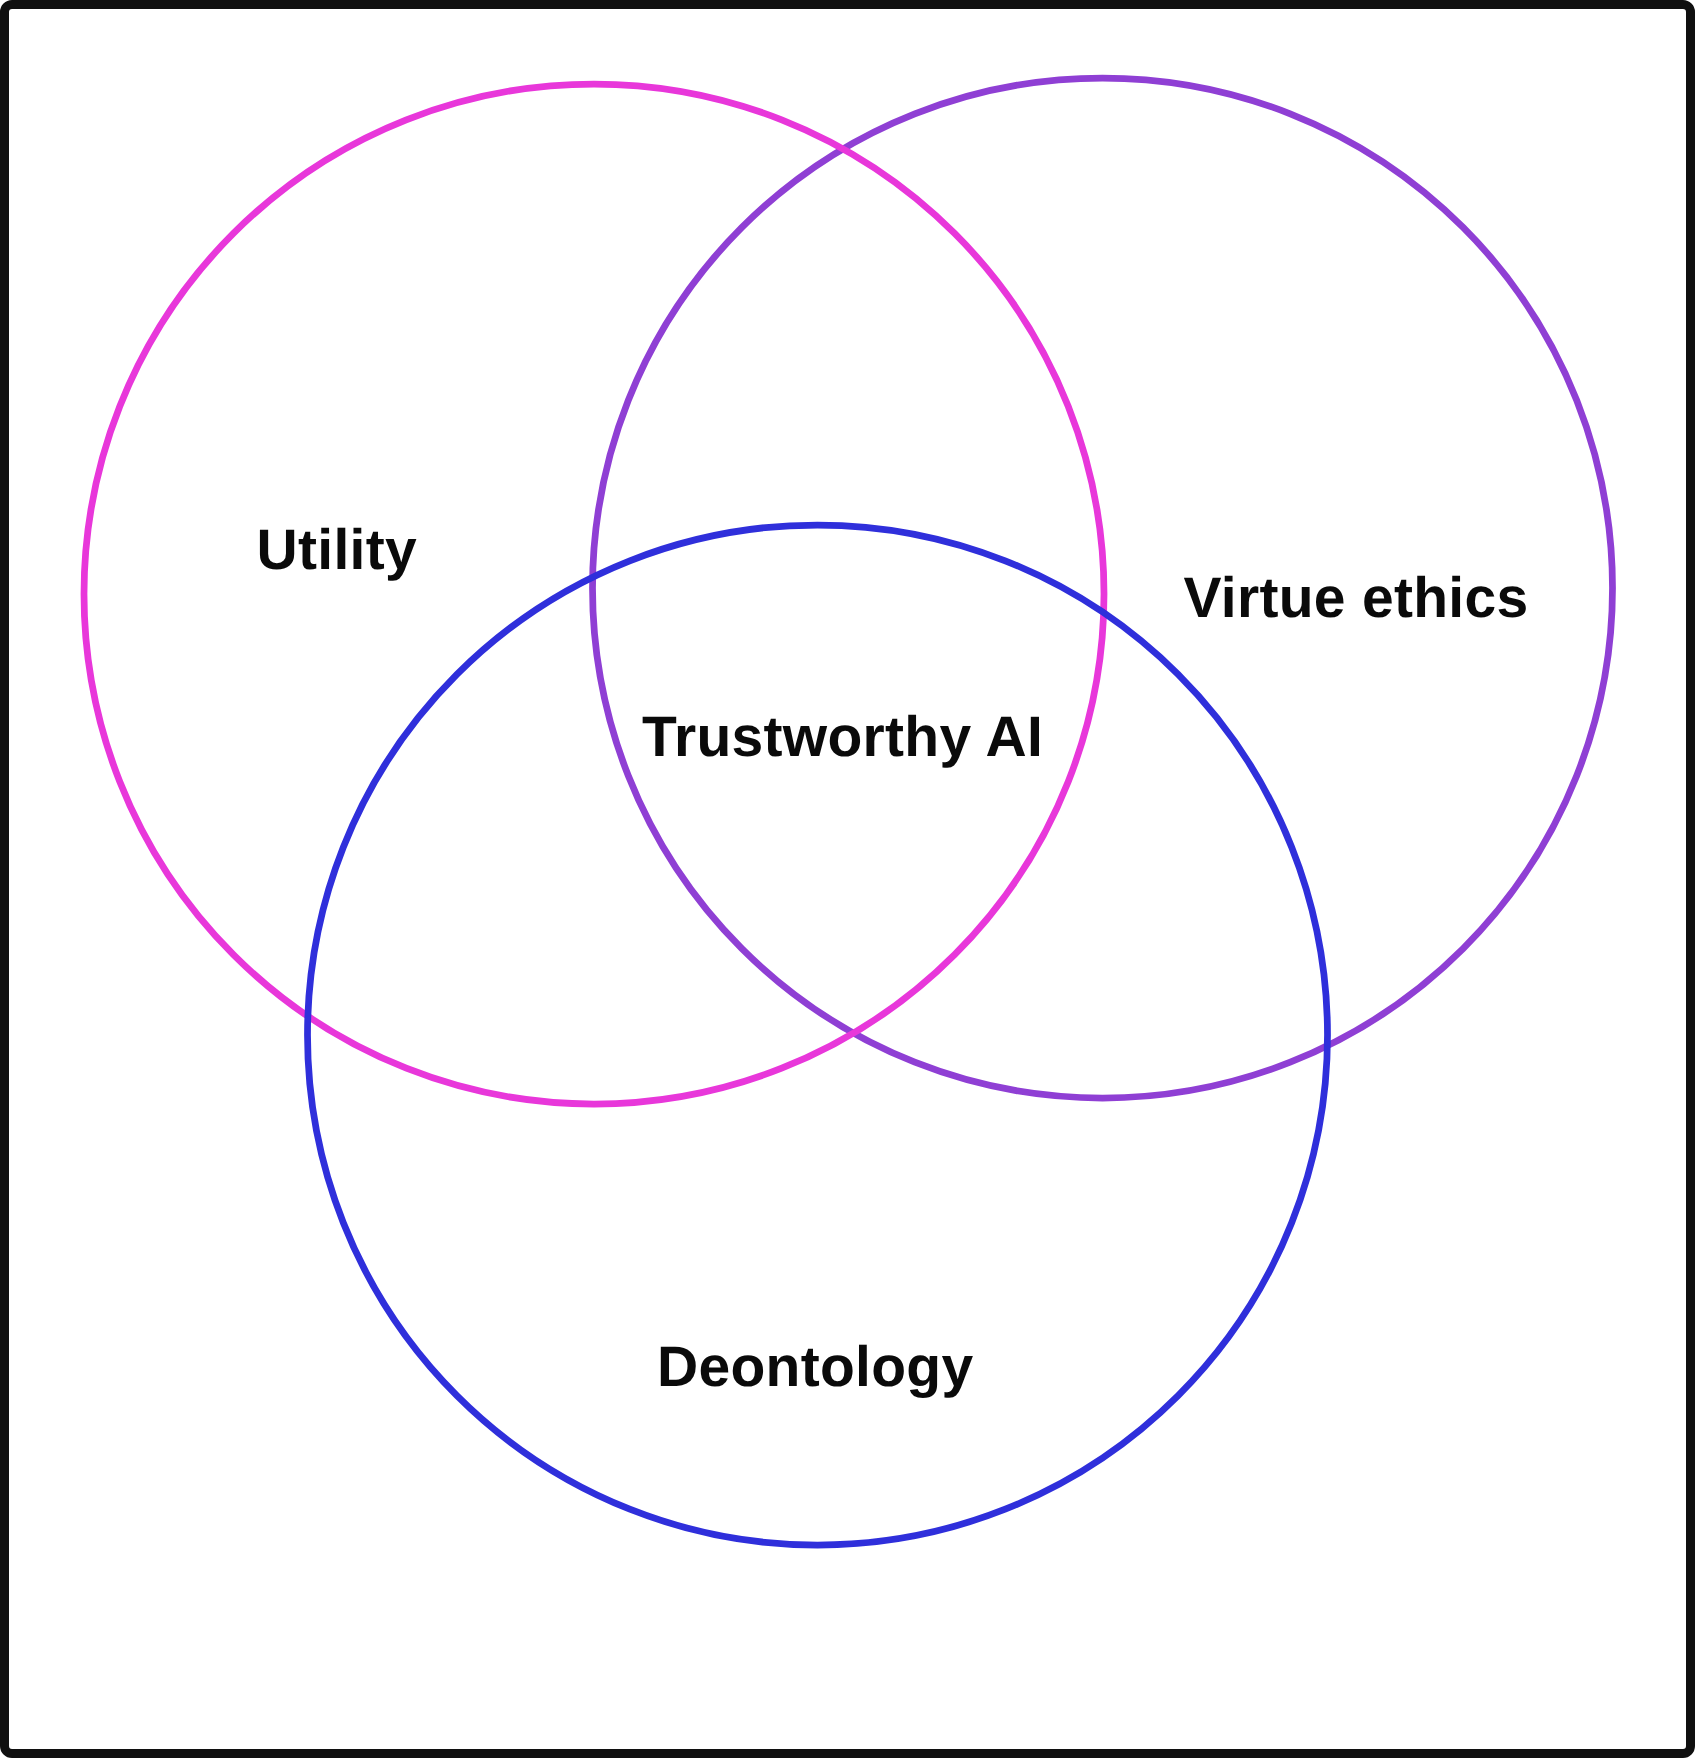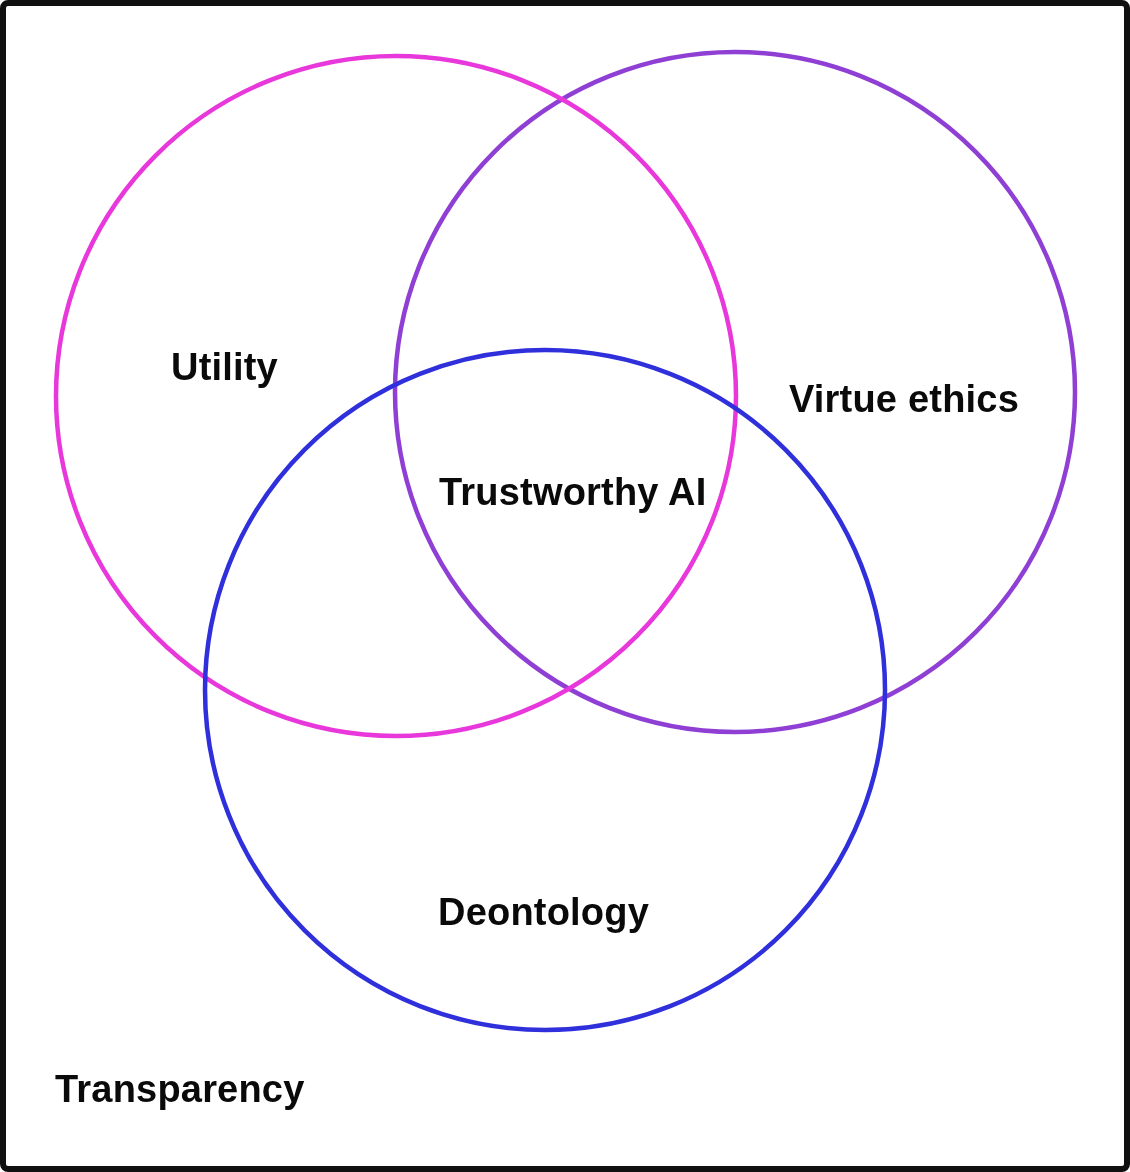--- a/index.html
+++ b/index.html
@@ -38,21 +38,21 @@
     position: absolute;
     font-weight: 700;
     font-size: 38px;
     line-height: 1.0;
     color: #0a0a0a;
     white-space: nowrap;
     letter-spacing: 0.2px;
   }
   .label-utility        { left: 171px;  top: 348px; }
   .label-virtue-ethics  { left: 789px;  top: 346px; margin-top: 34px; }
-  .label-trustworthy-ai { left: 439px;  top: 473px; }
+  .label-trustworthy-ai { left: 428px;  top: 473px; }
   .label-deontology     { left: 438px;  top: 861px; margin-top: 32px; }
   .label-transparency   { left: 55px;   top: 1070px; }
 </style>
 </head>
 <body>
 
 <div class="stage">
 
   <svg class="venn-svg" viewBox="0 0 1130 1172" aria-hidden="true">
     <circle cx="735" cy="392" r="340" stroke="#8f3fd4"></circle>
@@ -61,16 +61,15 @@
   </svg>
 
   <div class="label label-utility">Utility</div>
 
   <div class="label label-virtue-ethics">Virtue ethics</div>
 
   <div class="label label-trustworthy-ai">Trustworthy AI</div>
 
   <div class="label label-deontology">Deontology</div>
 
-  <div class="label label-transparency">Transparency</div>
 
   <div class="frame"></div>
 </div>
 
 </body></html>

